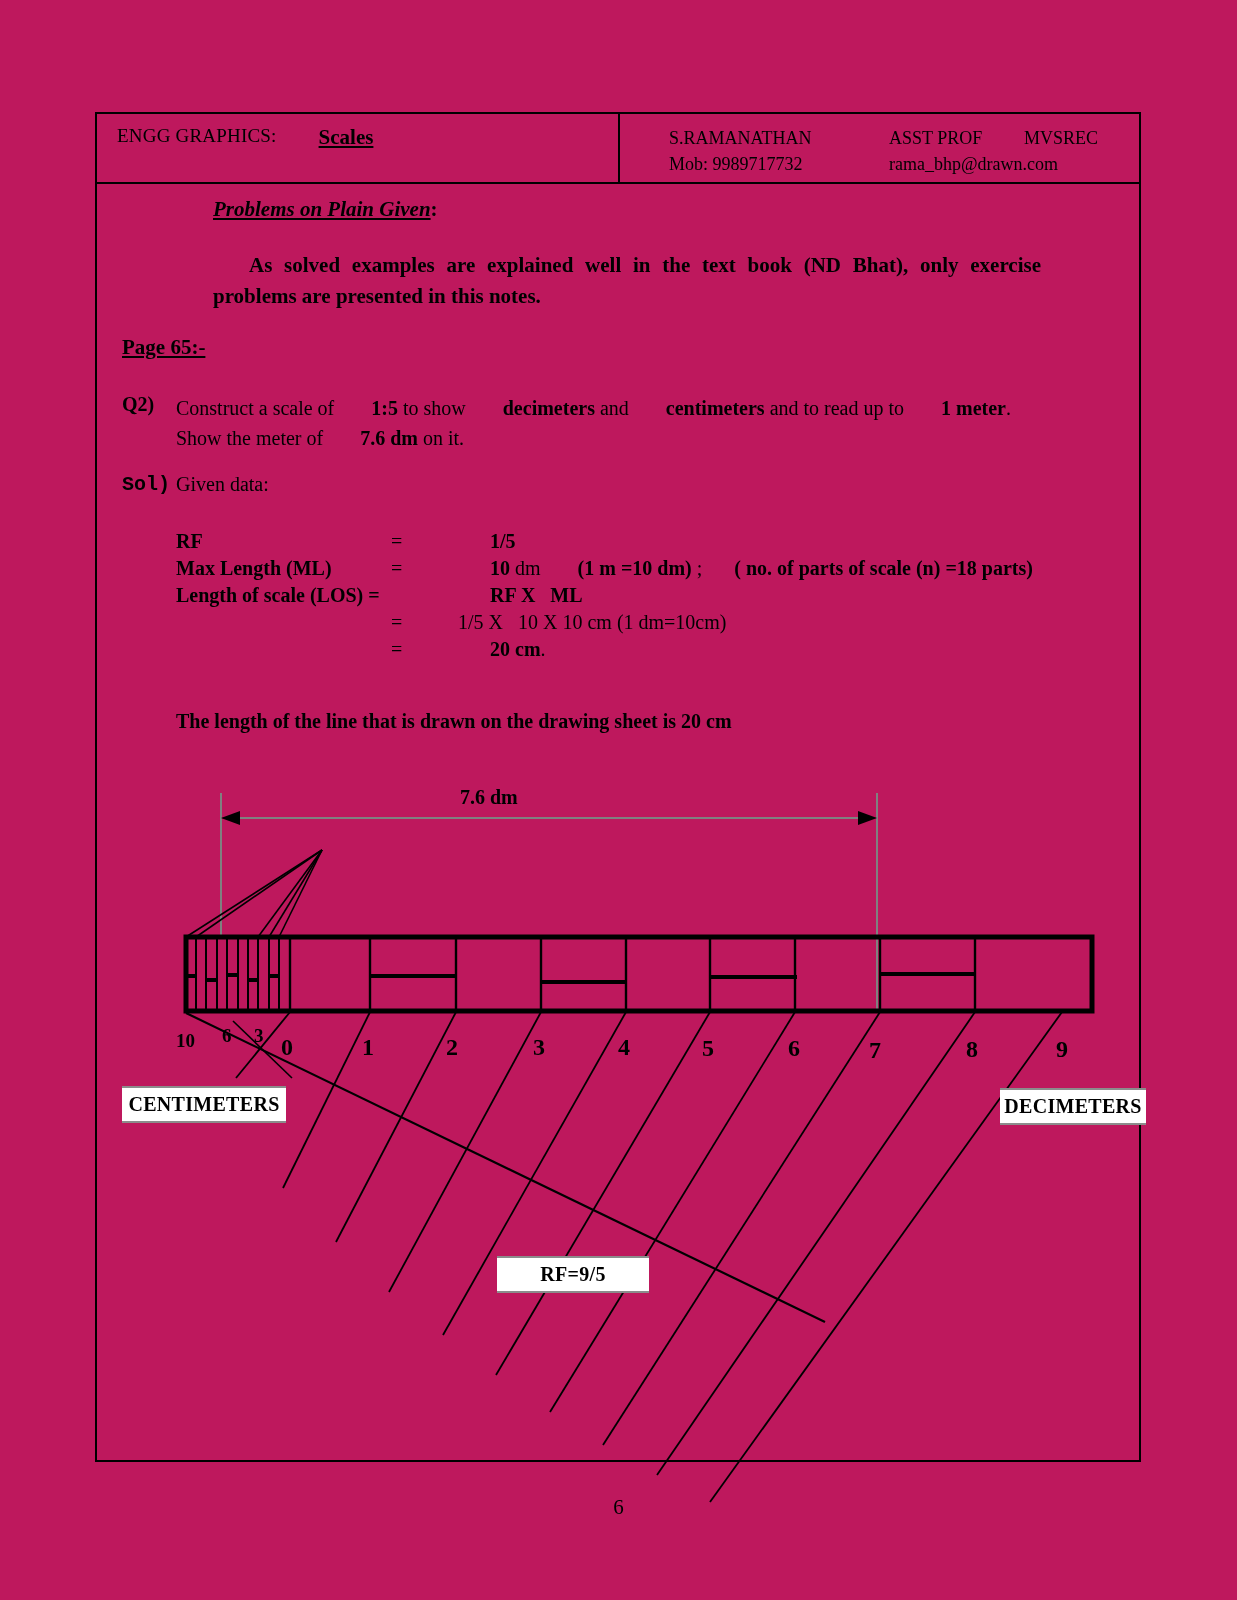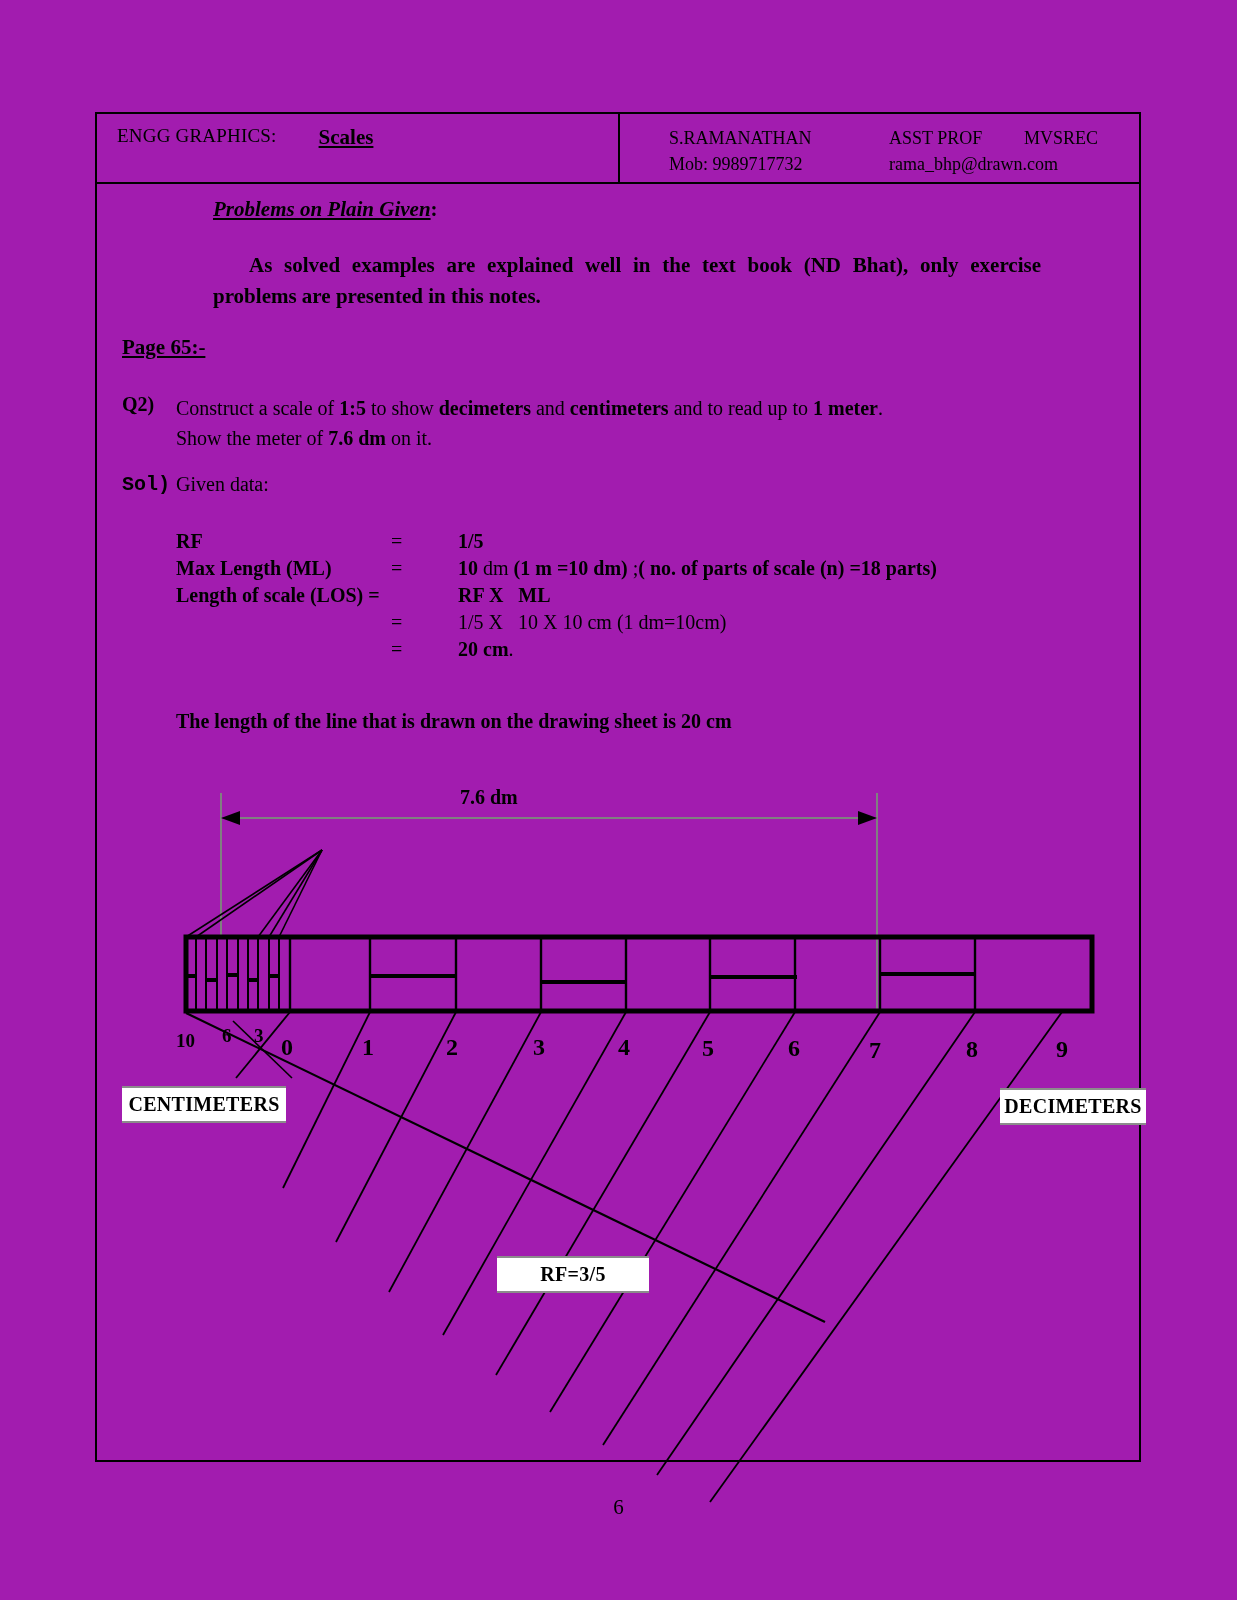--- a/index.html
+++ b/index.html
@@ -9,21 +9,21 @@
     background: #ffffff;
   }
   body {
     font-family: "Liberation Serif", "DejaVu Serif", serif;
     color: #000000;
   }
   #page {
     position: relative;
     width: 1237px;
     height: 1600px;
-    background: #a21caf;
+    background: #be185d;
     overflow: hidden;
   }
 
   
   #page-frame {
     position: absolute;
     left: 95px;
     top: 112px;
     width: 1046px;
     height: 1350px;
@@ -141,21 +141,21 @@
     position: absolute;
     left: 176px;
     top: 528px;
     font-size: 20px;
     line-height: 27px;
   }
   #given .grow { display: flex; }
   #given .c-label { width: 215px; font-weight: bold; }
   #given .c-eq    { width: 67px; }
   #given .c-val   { white-space: pre; }
-  .b { font-weight: bold; }
+  .b { font-weight: bold; margin-left: 32px; }
 
   #len-note {
     left: 176px;
     top: 710px;
     font-size: 20px;
     font-weight: bold;
   }
 
   
   #drawing {
@@ -370,17 +370,17 @@
       <text x="869" y="1058" font-size="24">7</text>
       <text x="966" y="1057" font-size="24">8</text>
       <text x="1056" y="1057" font-size="24">9</text>
     </g>
   </svg>
 
   <div id="dim-text">7.6 dm</div>
 
   <div class="boxlabel" id="lbl-cm">CENTIMETERS</div>
   <div class="boxlabel" id="lbl-dm">DECIMETERS</div>
-  <div class="boxlabel" id="lbl-rf">RF=3/5</div>
+  <div class="boxlabel" id="lbl-rf">RF=9/5</div>
 
   <div id="page-number">6</div>
 
 </div>
 
 </body></html>

